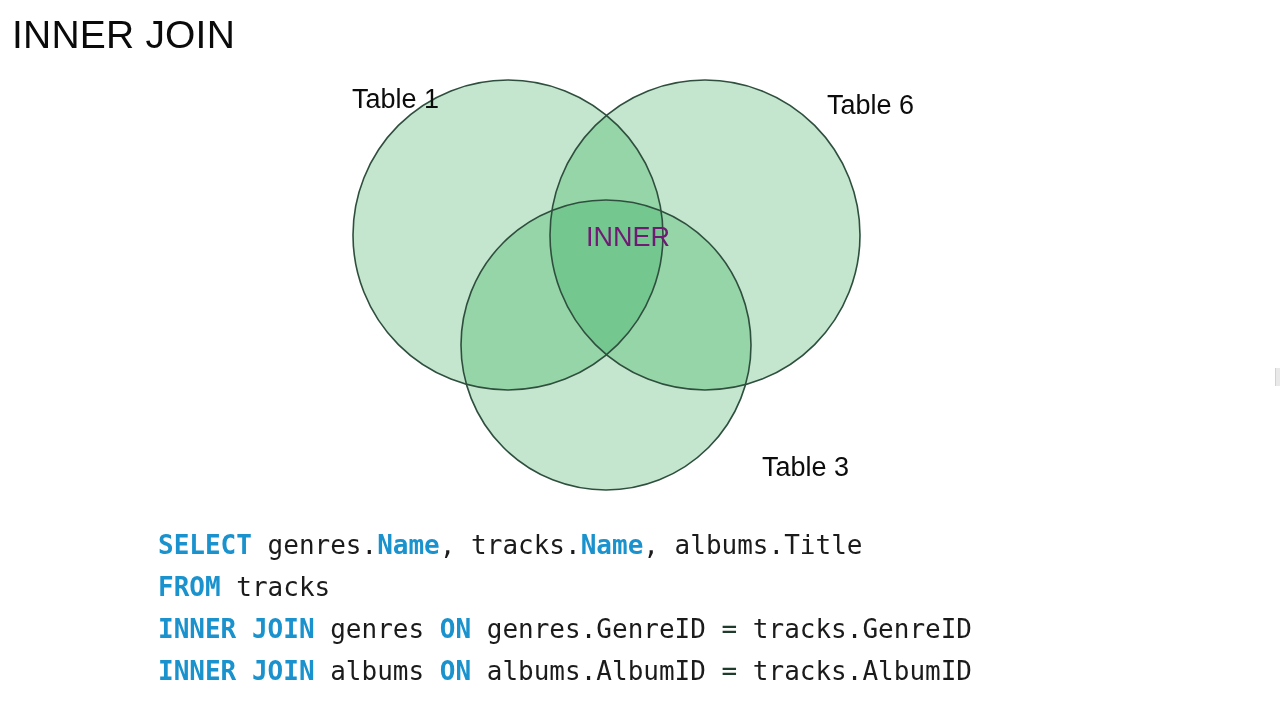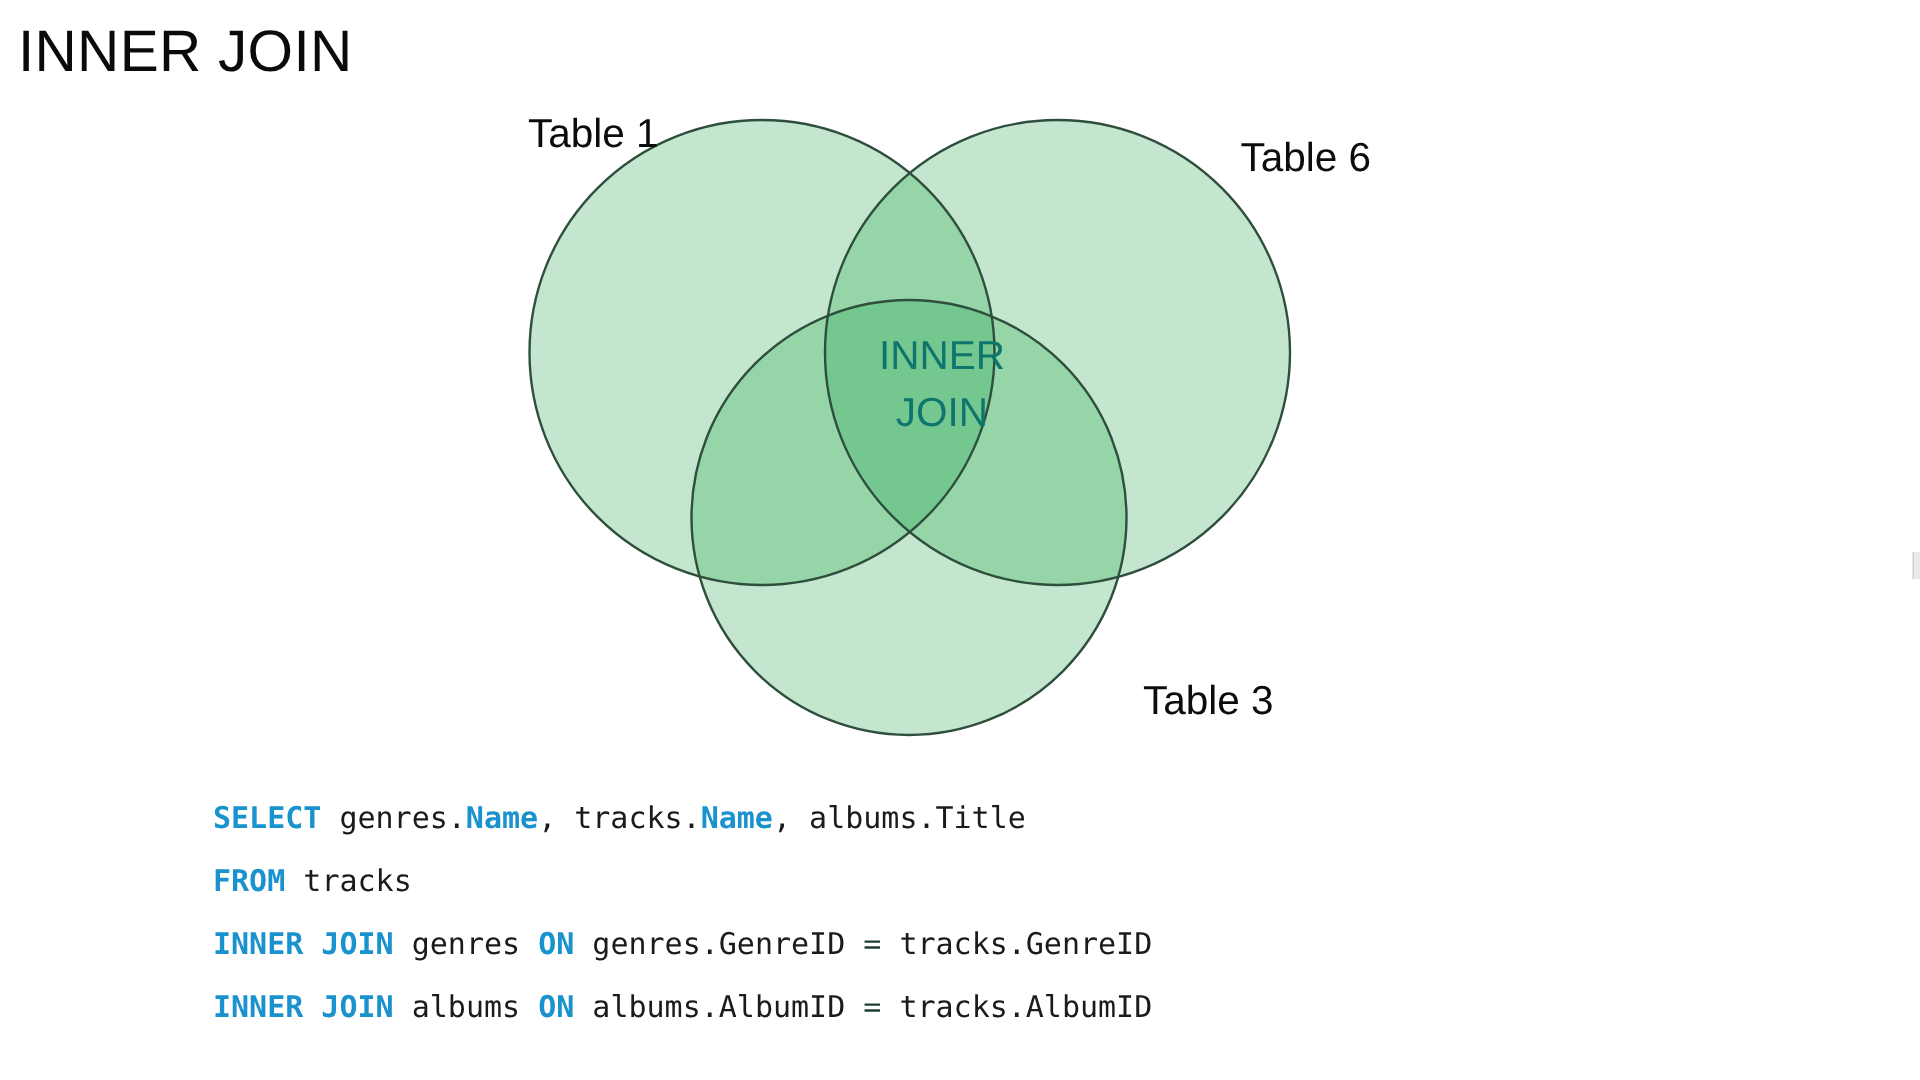--- a/index.html
+++ b/index.html
@@ -49,21 +49,21 @@
 
   .venn-label {
     position: absolute;
     font-family: "Liberation Sans", sans-serif;
     font-size: 27px;
     font-weight: 400;
     color: #0c0c0c;
     white-space: nowrap;
     line-height: 1;
   }
-  #venn-label-table1 { left: 2px;   top: 6px; }
+  #venn-label-table1 { left: 2px;   top: 16px; }
   #venn-label-table2 { left: 477px; top: 22px; }
   #venn-label-table3 { left: 412px; top: 384px; }
 
   #venn-center-label {
     position: absolute;
     left: 228px;
     top: 148px;
     width: 100px;
     text-align: center;
     font-family: "Liberation Sans", sans-serif;
@@ -71,24 +71,24 @@
     line-height: 38px;
     color: #16612c;
     white-space: nowrap;
     pointer-events: none;
   }
   #venn-center-label .line2 { display: block; }
 
   
   #sql-block {
     position: absolute;
-    left: 142px;
+    left: 158px;
     top: 524px;
     font-family: "DejaVu Sans Mono", "Liberation Mono", monospace;
-    font-size: 20px;
+    font-size: 26px;
     line-height: 42px;
     color: #1b1b1b;
     white-space: pre;
     letter-spacing: 0px;
   }
   .sql-line { white-space: pre; }
   .kw {
     color: #1a92cd;
     font-weight: bold;
   }
@@ -154,21 +154,20 @@
     <circle cx="355" cy="165" r="155" fill="none" stroke="#2f4f3e" stroke-width="1.6"></circle>
     <circle cx="256" cy="275" r="145" fill="none" stroke="#2f4f3e" stroke-width="1.6"></circle>
   </svg>
 
   <div class="venn-label" id="venn-label-table1">Table 1</div>
 
   <div class="venn-label" id="venn-label-table2">Table 6</div>
 
   <div class="venn-label" id="venn-label-table3">Table 3</div>
 
-  <div id="venn-center-label" style="color: #0f766e;">
+  <div id="venn-center-label" style="color: #701a75;">
     <span class="line1">INNER</span>
-    <span class="line2">JOIN</span>
   </div>
 </div>
 
 <div id="sql-block"><div class="sql-line"><span class="kw">SELECT</span><span class="ident"> genres.</span><span class="kw">Name</span><span class="ident">, tracks.</span><span class="kw">Name</span><span class="ident">, albums.Title</span></div><div class="sql-line"><span class="kw">FROM</span><span class="ident"> tracks</span></div><div class="sql-line"><span class="kw">INNER JOIN</span><span class="ident"> genres </span><span class="kw">ON</span><span class="ident"> genres.GenreID </span><span class="op">=</span><span class="ident"> tracks.GenreID</span></div><div class="sql-line"><span class="kw">INNER JOIN</span><span class="ident"> albums </span><span class="kw">ON</span><span class="ident"> albums.AlbumID </span><span class="op">=</span><span class="ident"> tracks.AlbumID</span></div></div>
 
 <div id="right-edge-artifact"></div>
 
 </body></html>

